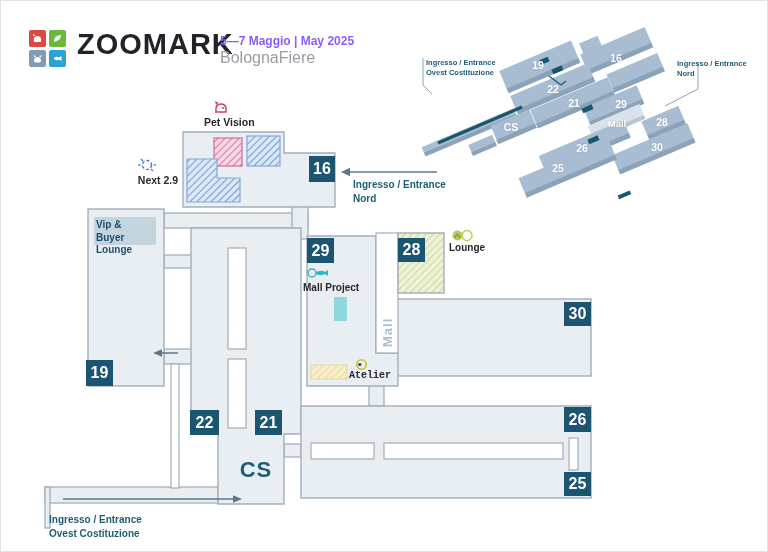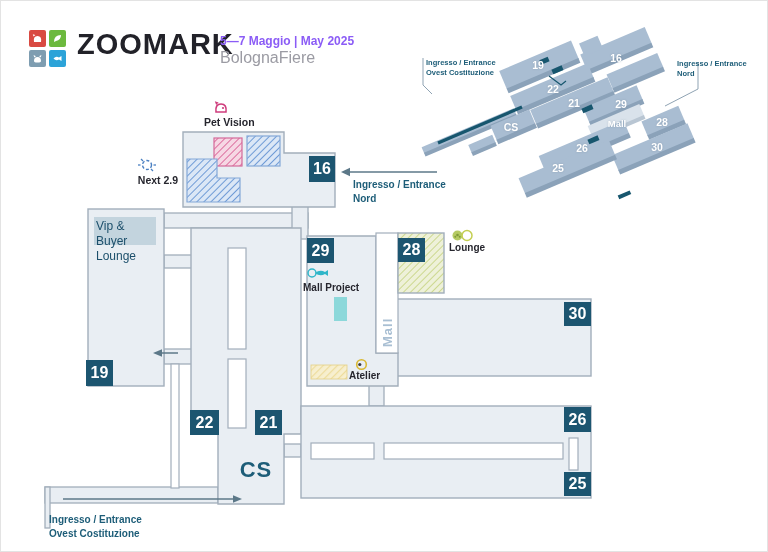--- a/index.html
+++ b/index.html
@@ -23,21 +23,21 @@
   
   .lbl{position:absolute;font-weight:700;color:#26262e;font-size:10.5px;line-height:1.15;}
   .entr{position:absolute;font-weight:700;color:#1d5d78;font-size:10px;line-height:1.4;}
   .entr-mini{position:absolute;font-weight:700;color:#1d5d78;font-size:7.5px;line-height:1.35;}
   .cs-label{position:absolute;left:233px;top:456px;width:44px;text-align:center;
     font-size:22px;font-weight:800;color:#1d5d78;letter-spacing:1px;}
   .mall-label{position:absolute;left:379px;top:346px;width:64px;
     transform:rotate(-90deg);transform-origin:0 0;
     font-size:13px;font-weight:700;color:#a9bfd3;letter-spacing:1px;}
   .vip-box{position:absolute;left:95px;top:218px;width:56px;
-    font-size:12px;font-weight:400;color:#1c4f6b;line-height:1.25;}
+    font-size:10px;font-weight:700;color:#1c4f6b;line-height:1.25;}
   .mini-lbl{position:absolute;color:#fff;font-weight:700;font-size:10.5px;
     transform:translate(-50%,-50%);white-space:nowrap;text-shadow:0 0 2px rgba(90,110,130,.35);}
 </style>
 </head>
 <body>
 
 <div class="page">
 
   <svg class="abs" width="768" height="552" viewBox="0 0 768 552" style="left:0;top:0;">
     <defs>
@@ -263,21 +263,21 @@
       </svg>
   </div>
   <div class="lbl" style="left:302px;top:281px;width:76px;font-size:10px;">Mall Project</div>
 
   <div class="abs" style="left:354px;top:356px;">
     <svg width="13" height="13" viewBox="0 0 13 13">
         <circle cx="6.5" cy="6.5" r="4.8" fill="none" stroke="#d9b832" stroke-width="1.6"></circle>
         <circle cx="4.8" cy="6.5" r="1.6" fill="#3a3a42"></circle>
       </svg>
   </div>
-  <div class="lbl" style="left:348px;top:369px;width:44px;font-size:10px;">Atelier</div>
+  <div class="lbl" style="left:348px;top:369px;width:44px;font-size:10px;font-family:Liberation Mono, monospace;">Atelier</div>
 
   <div class="abs" style="left:450px;top:227px;">
     <svg width="24" height="13" viewBox="0 0 24 13">
         <circle cx="6.5" cy="6.5" r="5" fill="#b5ca62"></circle>
         <circle cx="6.5" cy="6" r="1.3" fill="#7f9a38"></circle>
         <circle cx="4.3" cy="7.8" r="1" fill="#7f9a38"></circle>
         <circle cx="8.7" cy="7.8" r="1" fill="#7f9a38"></circle>
         <circle cx="16" cy="6.5" r="5" fill="none" stroke="#c4cf52" stroke-width="1.5"></circle>
       </svg>
   </div>

